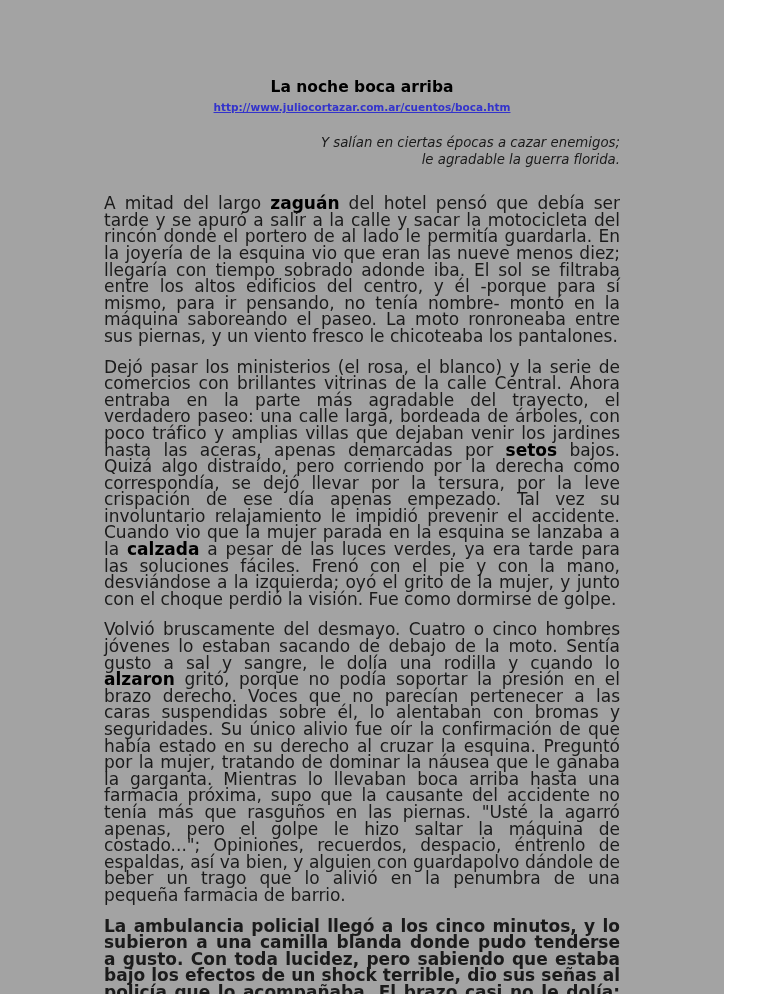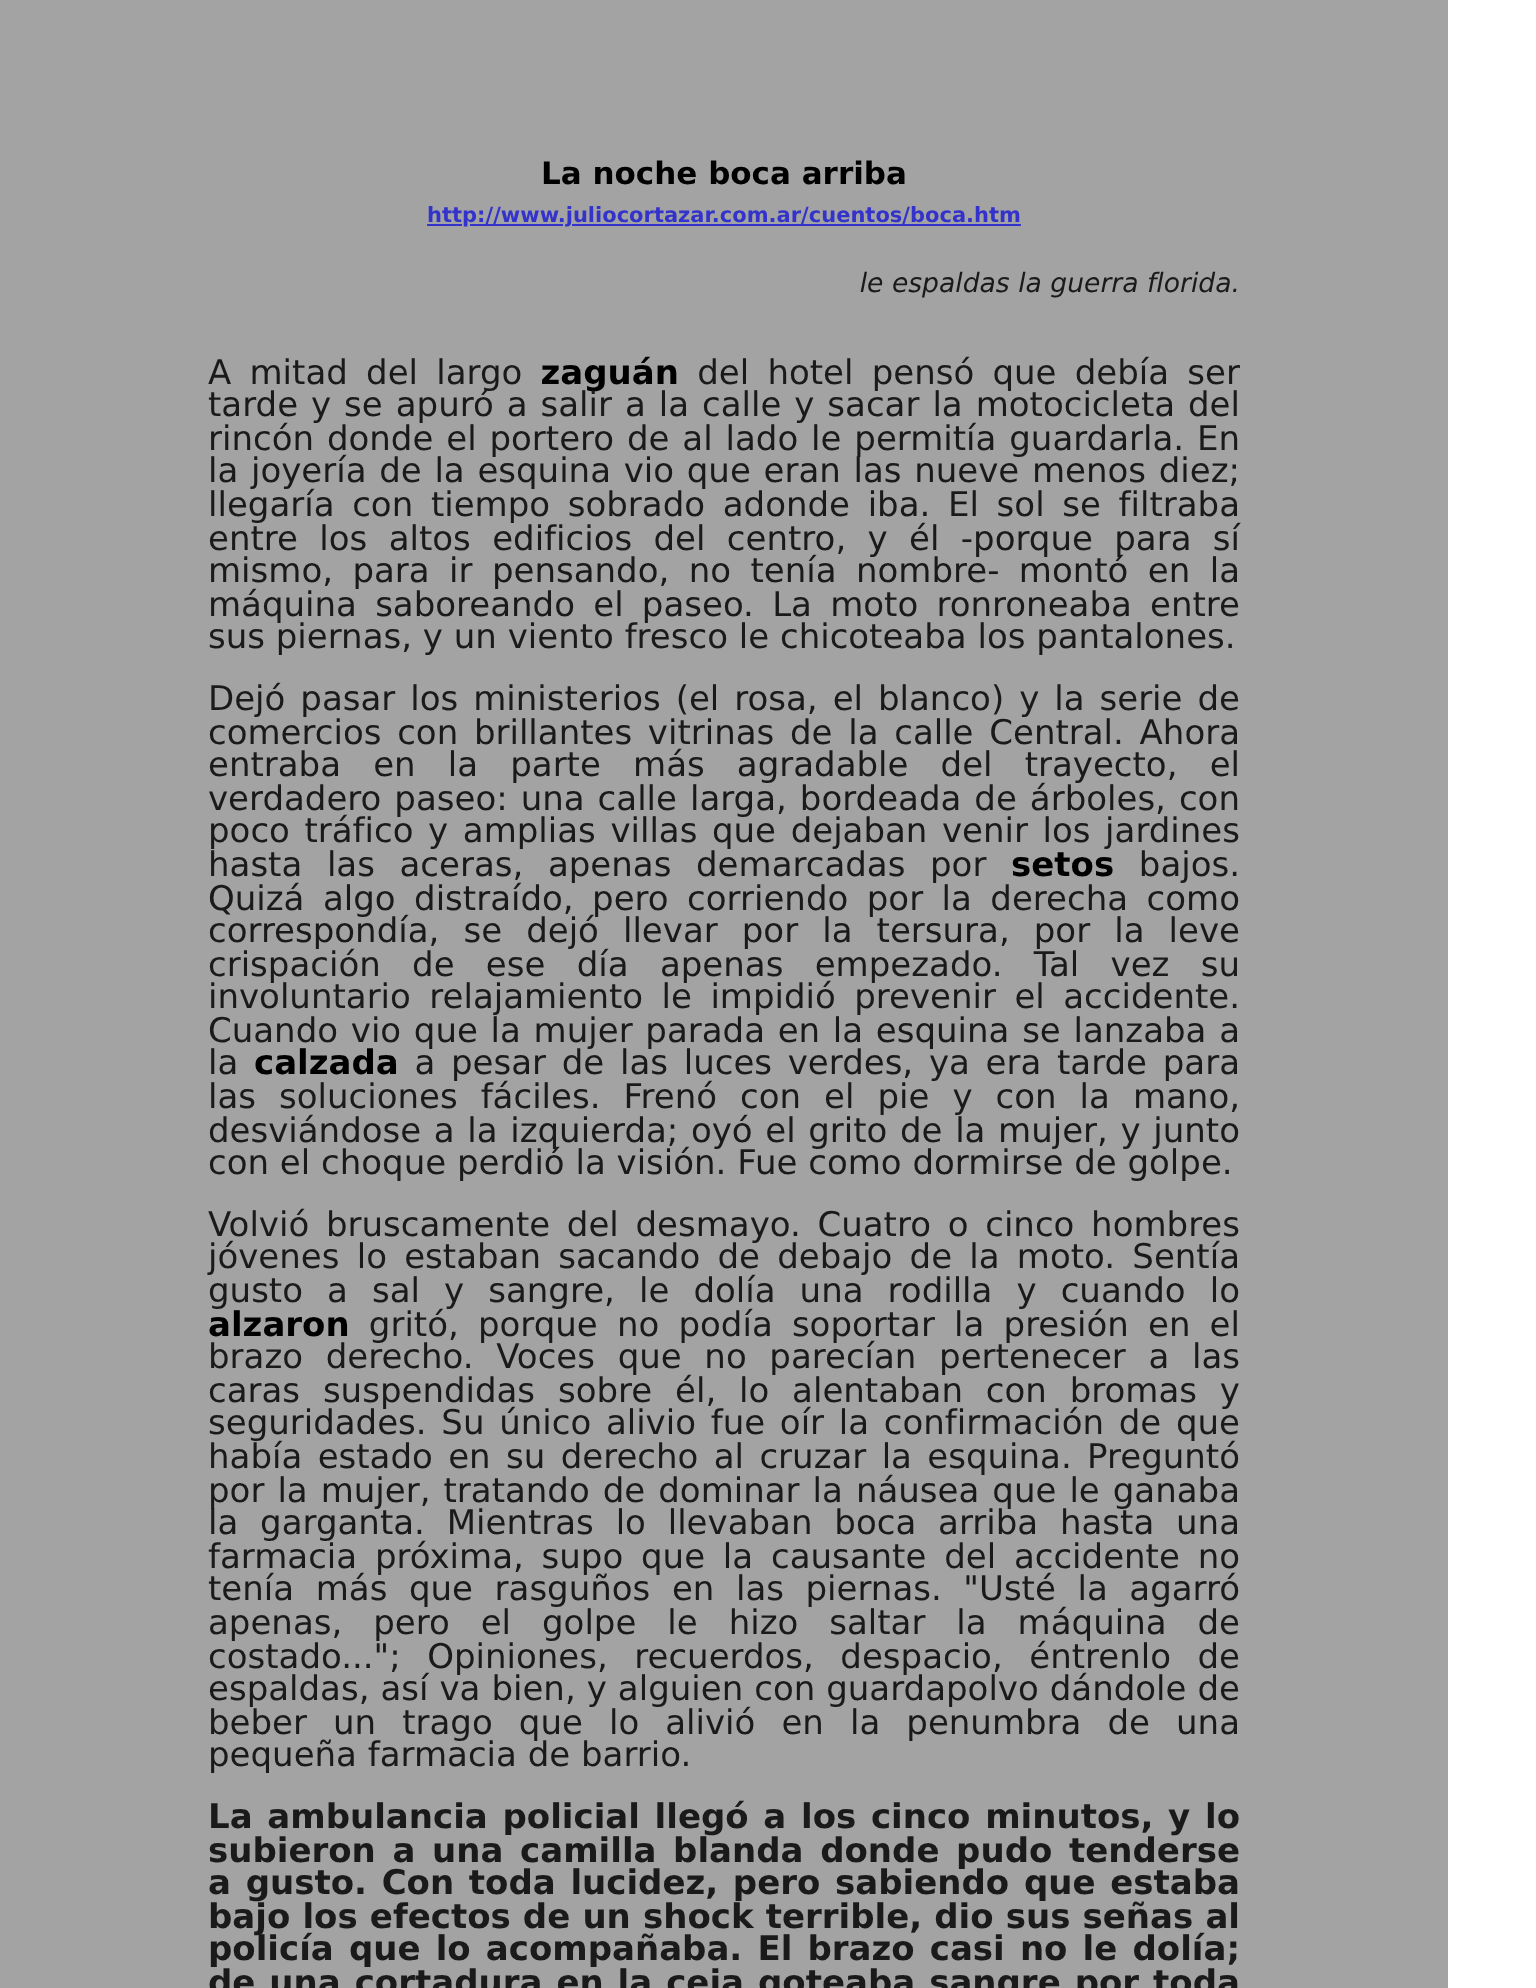--- a/index.html
+++ b/index.html
@@ -88,21 +88,22 @@
 <div class="page">
 
   <header class="doc-header">
     <h1 class="story-title">La noche boca arriba</h1>
     <div>
       <a class="source-url">http://www.juliocortazar.com.ar/cuentos/boca.htm</a>
     </div>
   </header>
 
   <div class="epigraph">
-    <div>le espaldas la guerra florida.</div>
+    <div>Y salían en ciertas épocas a cazar enemigos;</div>
+    <div>le agradable la guerra florida.</div>
   </div>
 
   <main class="story-body">
       <p class="para"><span>A mitad del largo </span><b>zaguán</b><span> del hotel pensó que debía ser tarde y se apuró a salir a la calle y sacar la motocicleta del rincón donde el portero de al lado le permitía guardarla. En la joyería de la esquina vio que eran las nueve menos diez; llegaría con tiempo sobrado adonde iba. El sol se filtraba entre los altos edificios del centro, y él -porque para sí mismo, para ir pensando, no tenía nombre- montó en la máquina saboreando el paseo. La moto ronroneaba entre sus piernas, y un viento fresco le chicoteaba los pantalones.</span></p>
       <p class="para"><span>Dejó pasar los ministerios (el rosa, el blanco) y la serie de comercios con brillantes vitrinas de la calle Central. Ahora entraba en la parte más agradable del trayecto, el verdadero paseo: una calle larga, bordeada de árboles, con poco tráfico y amplias villas que dejaban venir los jardines hasta las aceras, apenas demarcadas por </span><b>setos</b><span> bajos. Quizá algo distraído, pero corriendo por la derecha como correspondía, se dejó llevar por la tersura, por la leve crispación de ese día apenas empezado. Tal vez su involuntario relajamiento le impidió prevenir el accidente. Cuando vio que la mujer parada en la esquina se lanzaba a la </span><b>calzada</b><span> a pesar de las luces verdes, ya era tarde para las soluciones fáciles. Frenó con el pie y con la mano, desviándose a la izquierda; oyó el grito de la mujer, y junto con el choque perdió la visión. Fue como dormirse de golpe.</span></p>
       <p class="para"><span>Volvió bruscamente del desmayo. Cuatro o cinco hombres jóvenes lo estaban sacando de debajo de la moto. Sentía gusto a sal y sangre, le dolía una rodilla y cuando lo </span><b>alzaron</b><span> gritó, porque no podía soportar la presión en el brazo derecho. Voces que no parecían pertenecer a las caras suspendidas sobre él, lo alentaban con bromas y seguridades. Su único alivio fue oír la confirmación de que había estado en su derecho al cruzar la esquina. Preguntó por la mujer, tratando de dominar la náusea que le ganaba la garganta. Mientras lo llevaban boca arriba hasta una farmacia próxima, supo que la causante del accidente no tenía más que rasguños en las piernas. "Usté la agarró apenas, pero el golpe le hizo saltar la máquina de costado..."; Opiniones, recuerdos, despacio, éntrenlo de espaldas, así va bien, y alguien con guardapolvo dándole de beber un trago que lo alivió en la penumbra de una pequeña farmacia de barrio.</span></p>
       <p class="para cutoff"><span>La ambulancia policial llegó a los cinco minutos, y lo subieron a una camilla blanda donde pudo tenderse a gusto. Con toda lucidez, pero sabiendo que estaba bajo los efectos de un shock terrible, dio sus señas al policía que lo acompañaba. El brazo casi no le dolía; de una cortadura en la ceja goteaba sangre por toda la cara. Una o dos veces se lamió los labios para beberla. Se sentía bien, era un accidente, mala suerte; unas semanas quieto y nada más. El vigilante le dijo que la motocicleta no parecía muy estropeada. "Natural", dijo él. "Como que me la ligué encima..." Los dos rieron y el</span></p>
     </main>
 
 </div>

